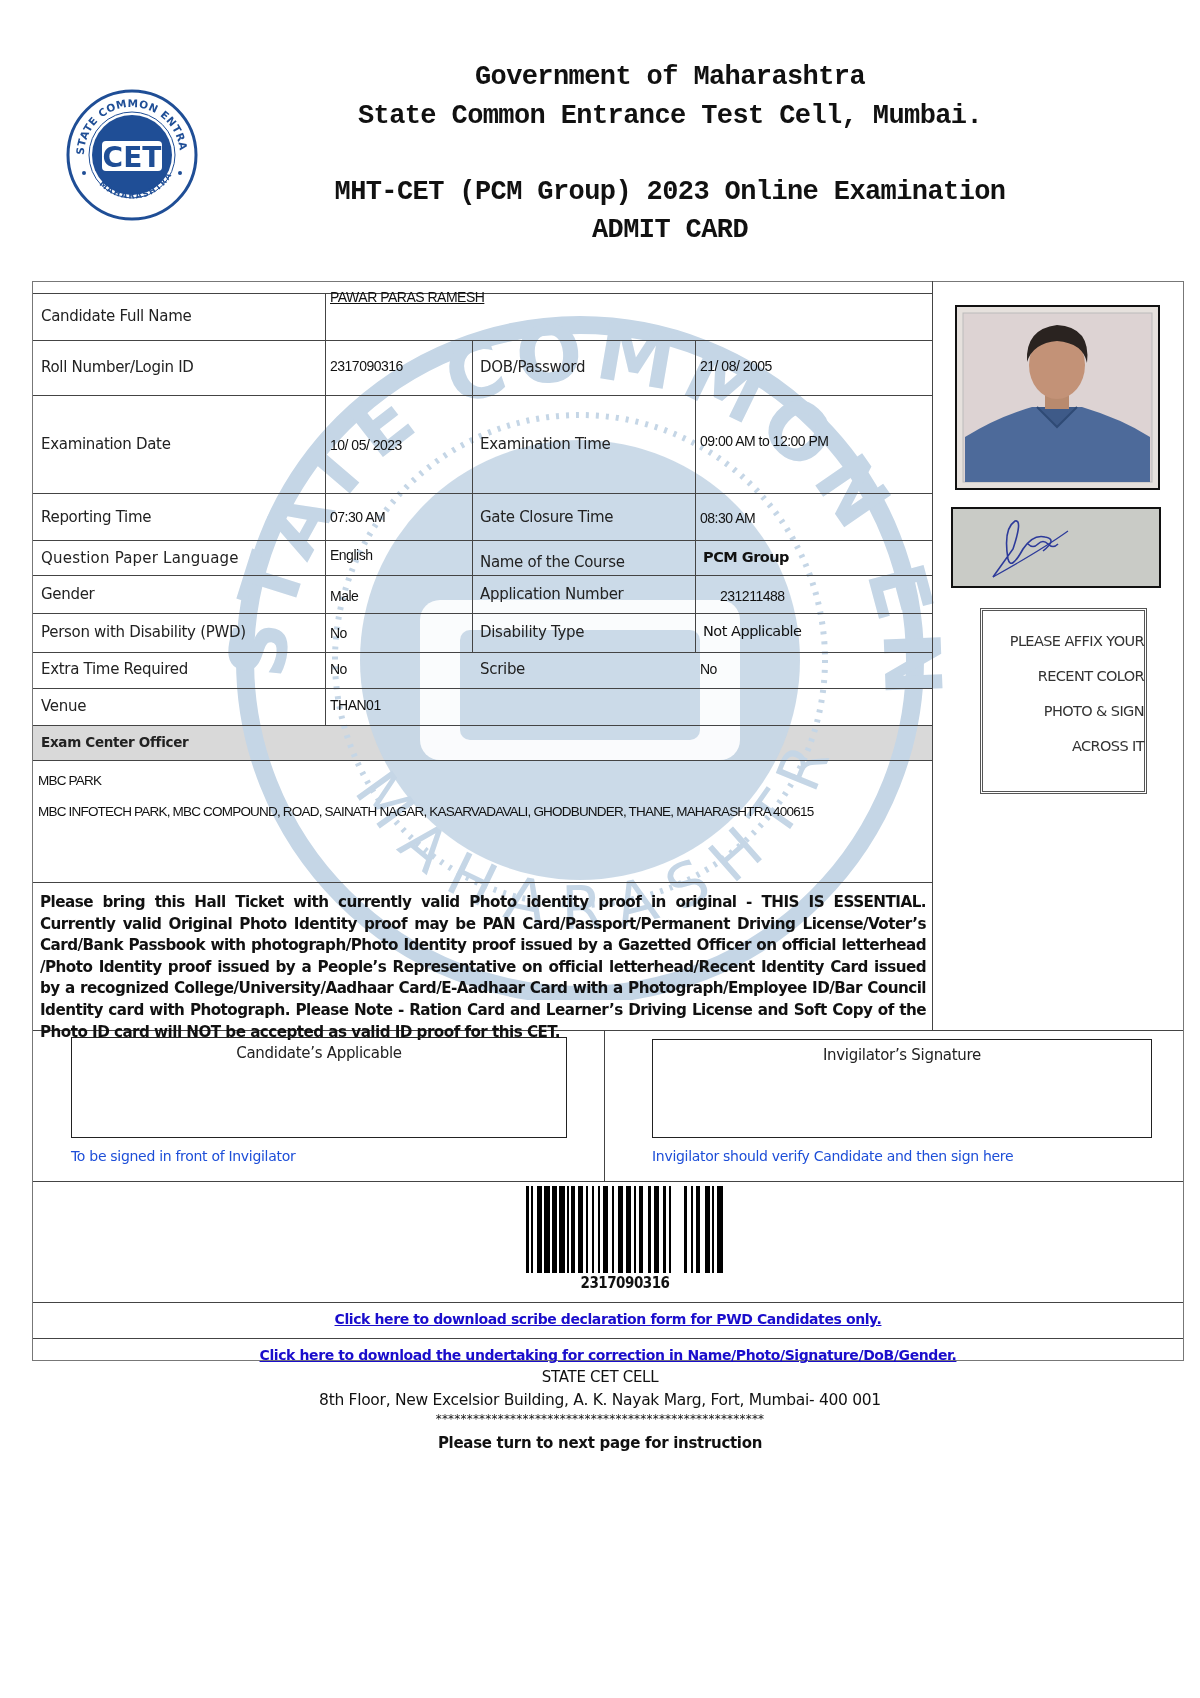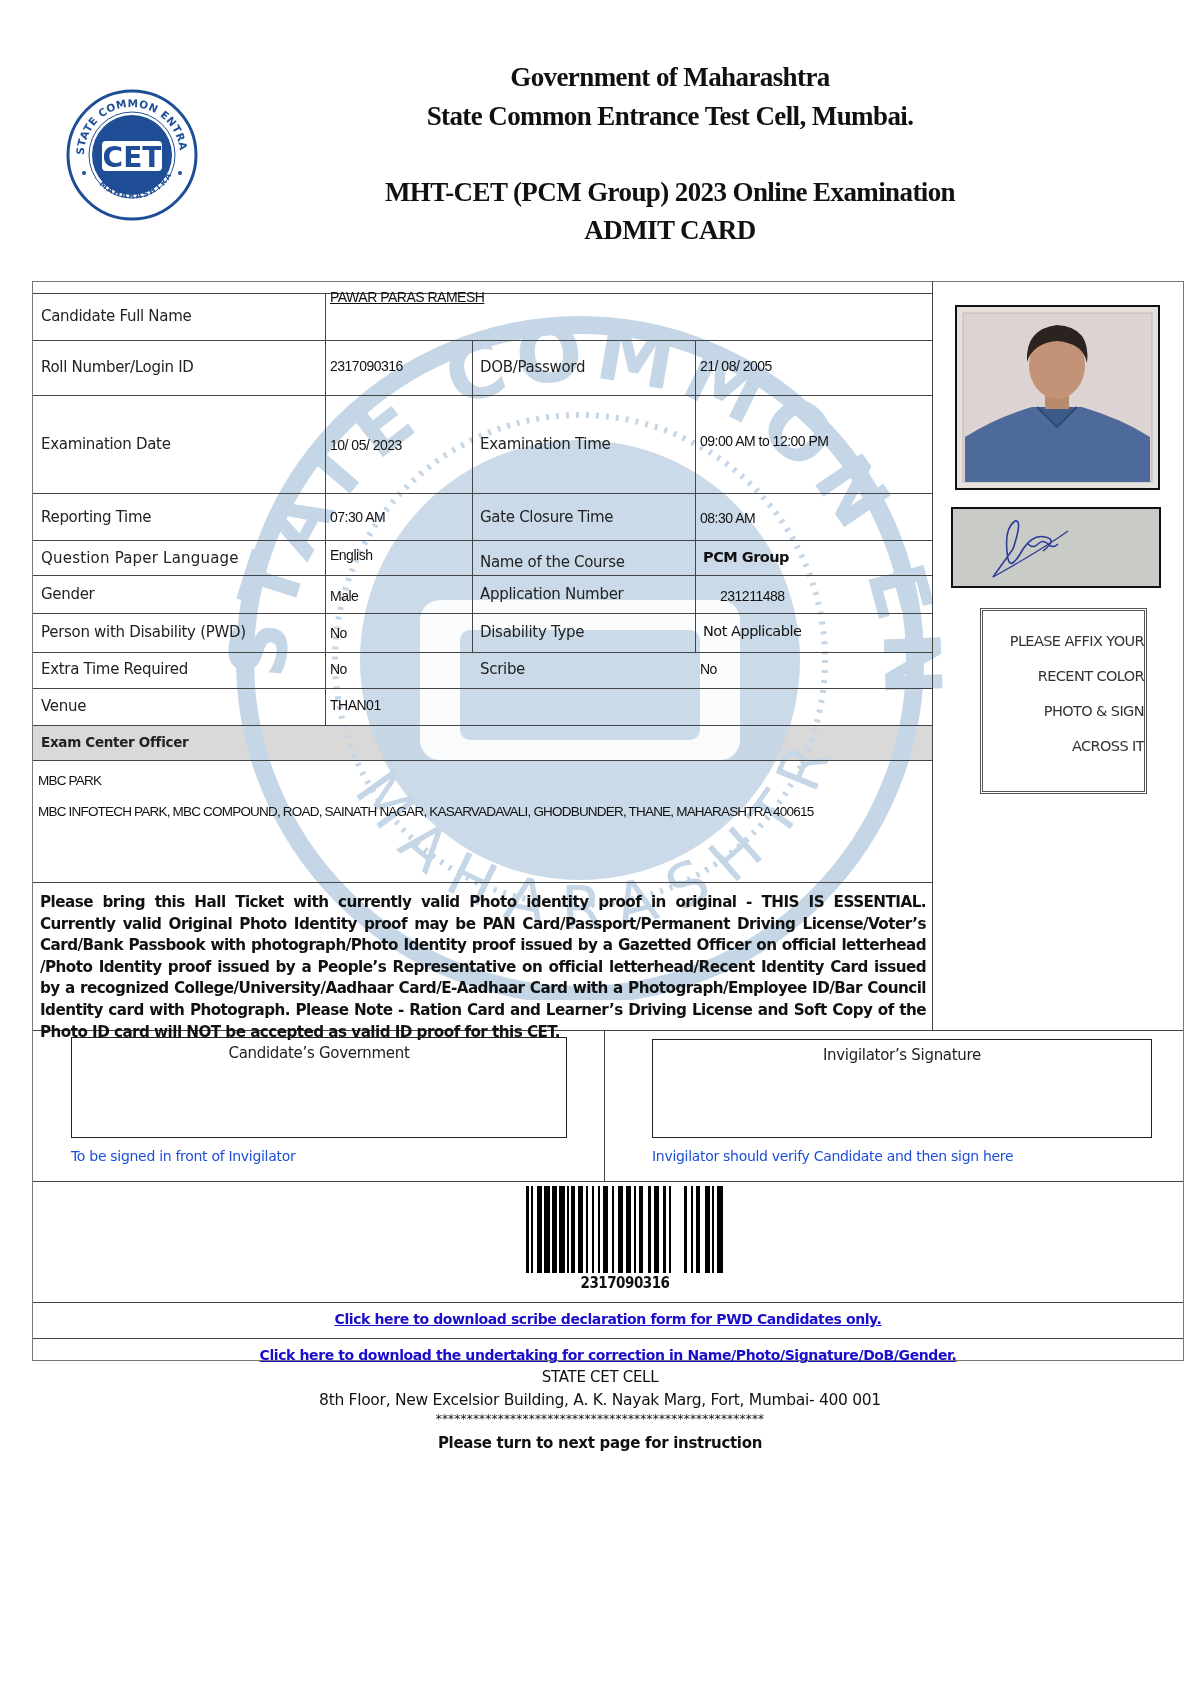--- a/index.html
+++ b/index.html
@@ -3,21 +3,21 @@
 <meta charset="utf-8">
 <style>
   * { box-sizing: border-box; margin: 0; padding: 0; }
   html, body { width: 1200px; height: 1698px; background: #ffffff; }
   body { position: relative; font-family: "Liberation Sans", "DejaVu Sans", sans-serif; color: #111; overflow: hidden; }
 
   .abs { position: absolute; }
 
   
   .logo { left: 62px; top: 85px; width: 140px; height: 140px; }
-  .hdr { left: 300px; width: 740px; text-align: center; font-family: Liberation Serif, serif; font-weight: bold; color: #111; letter-spacing: -0.6px; }
+  .hdr { left: 300px; width: 740px; text-align: center; font-family: Liberation Mono, monospace; font-weight: bold; color: #111; letter-spacing: -0.6px; }
   .hdr1 { top: 62px; font-size: 27px; }
   .hdr2 { top: 101px; font-size: 27px; }
   .hdr3 { top: 177px; font-size: 27px; }
   .hdr4 { top: 215px; font-size: 27px; }
 
   
   .frame { left: 32px; top: 281px; width: 1152px; height: 1080px; border: 1.5px solid #777; }
   .hline { position: absolute; height: 0; border-top: 1.5px solid #444; }
   .vline { position: absolute; width: 0; border-left: 1.5px solid #444; }
 
@@ -182,21 +182,21 @@
   </svg>
 </div>
 <div class="abs affix">
   <div>PLEASE AFFIX YOUR</div>
   <div>RECENT COLOR</div>
   <div>PHOTO &amp; SIGN</div>
   <div>ACROSS IT</div>
 </div>
 
 <div class="sigbox" style="left:71px; top:1037px; width:496px; height:101px;"></div>
-<div class="sigtitle" style="left:71px; top:1044px; width:496px;">Candidate’s Government</div>
+<div class="sigtitle" style="left:71px; top:1044px; width:496px;">Candidate’s Applicable</div>
 <div class="signote" style="left:71px; top:1148px; width:496px;">To be signed in front of Invigilator</div>
 
 <div class="sigbox" style="left:652px; top:1039px; width:500px; height:99px;"></div>
 <div class="sigtitle" style="left:652px; top:1046px; width:500px;">Invigilator’s Signature</div>
 <div class="signote" style="left:652px; top:1148px; width:500px;">Invigilator should verify Candidate and then sign here</div>
 
 <div class="abs barcode">
   <svg width="198" height="87" viewBox="0 0 198 87">
     <g fill="#000">
       <rect x="0" y="0" width="3" height="87"></rect>

